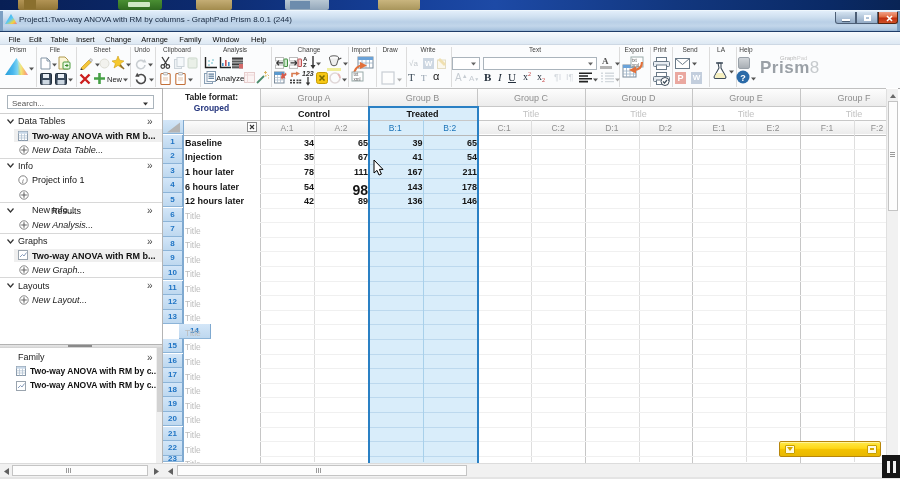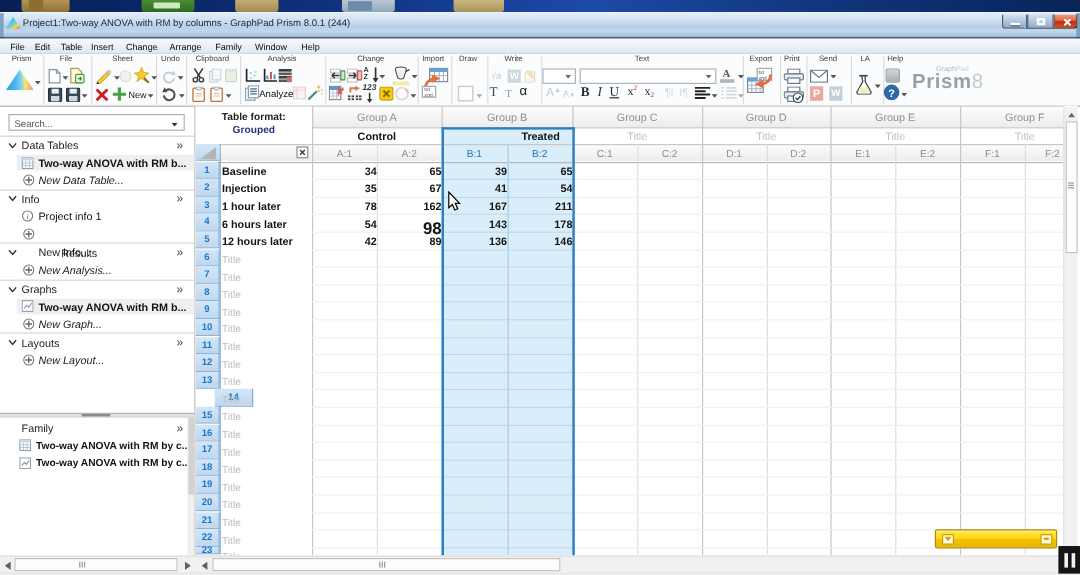--- a/index.html
+++ b/index.html
@@ -542,21 +542,21 @@
     <div class="ab" style="left:97px;top:367.7px;width:626px;height:1px;background:#f0f0f0;"></div>
     <div class="ab nw" style="left:48.5px;top:4px;transform:translateX(-50%);font-size:8.5px;font-weight:bold;color:#222;">Table format:</div>
     <div class="ab nw" style="left:48.5px;top:15px;transform:translateX(-50%);font-size:8.5px;font-weight:bold;color:#24357d;">Grouped</div>
     <div class="ab nw" style="left:151.0px;top:5px;transform:translateX(-50%);font-size:9px;color:#8e8e8e;">Group A</div>
     <div class="ab nw" style="left:259.5px;top:5px;transform:translateX(-50%);font-size:9px;color:#8e8e8e;">Group B</div>
     <div class="ab nw" style="left:368.0px;top:5px;transform:translateX(-50%);font-size:9px;color:#8e8e8e;">Group C</div>
     <div class="ab nw" style="left:475.5px;top:5px;transform:translateX(-50%);font-size:9px;color:#8e8e8e;">Group D</div>
     <div class="ab nw" style="left:583.0px;top:5px;transform:translateX(-50%);font-size:9px;color:#8e8e8e;">Group E</div>
     <div class="ab nw" style="left:691.0px;top:5px;transform:translateX(-50%);font-size:9px;color:#8e8e8e;">Group F</div>
     <div class="ab nw" style="left:151px;top:21px;transform:translateX(-50%);font-size:9px;font-weight:bold;color:#111;">Control</div>
-    <div class="ab nw" style="left:259.5px;top:21px;transform:translateX(-50%);font-size:9px;font-weight:bold;color:#111;margin-left:28px;">Treated</div>
+    <div class="ab nw" style="left:259.5px;top:21px;transform:translateX(-50%);font-size:9px;font-weight:bold;color:#111;">Treated</div>
     <div class="ab nw" style="left:368px;top:21px;transform:translateX(-50%);font-size:9px;color:#c2c2c2;">Title</div>
     <div class="ab nw" style="left:475.5px;top:21px;transform:translateX(-50%);font-size:9px;color:#c2c2c2;">Title</div>
     <div class="ab nw" style="left:583px;top:21px;transform:translateX(-50%);font-size:9px;color:#c2c2c2;">Title</div>
     <div class="ab nw" style="left:691px;top:21px;transform:translateX(-50%);font-size:9px;color:#c2c2c2;">Title</div>
     <div class="ab nw" style="left:124.0px;top:34.5px;transform:translateX(-50%);font-size:8.5px;color:#8e8e8e;">A:1</div>
     <div class="ab nw" style="left:178.0px;top:34.5px;transform:translateX(-50%);font-size:8.5px;color:#8e8e8e;">A:2</div>
     <div class="ab nw" style="left:232.25px;top:34.5px;transform:translateX(-50%);font-size:8.5px;color:#1c74b8;">B:1</div>
     <div class="ab nw" style="left:286.75px;top:34.5px;transform:translateX(-50%);font-size:8.5px;color:#1c74b8;">B:2</div>
     <div class="ab nw" style="left:341.0px;top:34.5px;transform:translateX(-50%);font-size:8.5px;color:#8e8e8e;">C:1</div>
     <div class="ab nw" style="left:395.0px;top:34.5px;transform:translateX(-50%);font-size:8.5px;color:#8e8e8e;">C:2</div>
@@ -667,21 +667,21 @@
     <div class="ab nw" style="left:22px;top:341.9px;font-size:8.5px;color:#bcbcbc;">Title</div>
     <div class="ab nw" style="left:22px;top:356.5px;font-size:8.5px;color:#bcbcbc;">Title</div>
     <div class="ab nw" style="left:22px;top:371.1px;font-size:8.5px;color:#bcbcbc;">Title</div>
     <div class="ab nw" style="left:151px;top:49.7px;transform:translateX(-100%);font-size:9px;font-weight:bold;color:#151515;">34</div>
     <div class="ab nw" style="left:151px;top:64.3px;transform:translateX(-100%);font-size:9px;font-weight:bold;color:#151515;">35</div>
     <div class="ab nw" style="left:151px;top:78.9px;transform:translateX(-100%);font-size:9px;font-weight:bold;color:#151515;">78</div>
     <div class="ab nw" style="left:151px;top:93.5px;transform:translateX(-100%);font-size:9px;font-weight:bold;color:#151515;">54</div>
     <div class="ab nw" style="left:151px;top:108.1px;transform:translateX(-100%);font-size:9px;font-weight:bold;color:#151515;">42</div>
     <div class="ab nw" style="left:205px;top:49.7px;transform:translateX(-100%);font-size:9px;font-weight:bold;color:#151515;">65</div>
     <div class="ab nw" style="left:205px;top:64.3px;transform:translateX(-100%);font-size:9px;font-weight:bold;color:#151515;">67</div>
-    <div class="ab nw" style="left:205px;top:78.9px;transform:translateX(-100%);font-size:9px;font-weight:bold;color:#151515;">162</div>
+    <div class="ab nw" style="left:205px;top:78.9px;transform:translateX(-100%);font-size:9px;font-weight:bold;color:#151515;">111</div>
     <div class="ab nw" style="left:205px;top:93.5px;transform:translateX(-100%);font-size:14px;font-weight:bold;color:#151515;text-align:center;">98</div>
     <div class="ab nw" style="left:205px;top:108.1px;transform:translateX(-100%);font-size:9px;font-weight:bold;color:#151515;">89</div>
     <div class="ab nw" style="left:259.5px;top:49.7px;transform:translateX(-100%);font-size:9px;font-weight:bold;color:#151515;">39</div>
     <div class="ab nw" style="left:259.5px;top:64.3px;transform:translateX(-100%);font-size:9px;font-weight:bold;color:#151515;">41</div>
     <div class="ab nw" style="left:259.5px;top:78.9px;transform:translateX(-100%);font-size:9px;font-weight:bold;color:#151515;">167</div>
     <div class="ab nw" style="left:259.5px;top:93.5px;transform:translateX(-100%);font-size:9px;font-weight:bold;color:#151515;">143</div>
     <div class="ab nw" style="left:259.5px;top:108.1px;transform:translateX(-100%);font-size:9px;font-weight:bold;color:#151515;">136</div>
     <div class="ab nw" style="left:314px;top:49.7px;transform:translateX(-100%);font-size:9px;font-weight:bold;color:#151515;">65</div>
     <div class="ab nw" style="left:314px;top:64.3px;transform:translateX(-100%);font-size:9px;font-weight:bold;color:#151515;">54</div>
     <div class="ab nw" style="left:314px;top:78.9px;transform:translateX(-100%);font-size:9px;font-weight:bold;color:#151515;">211</div>

